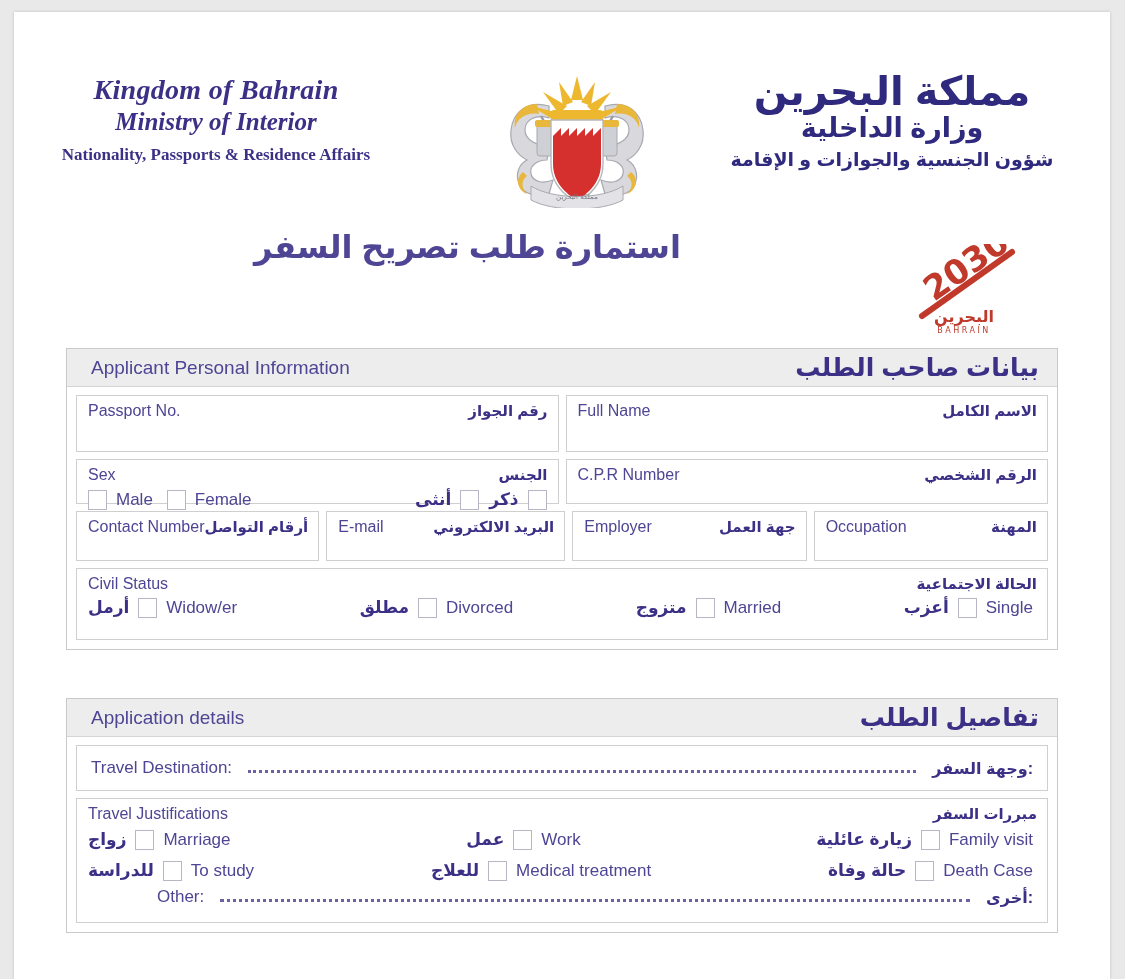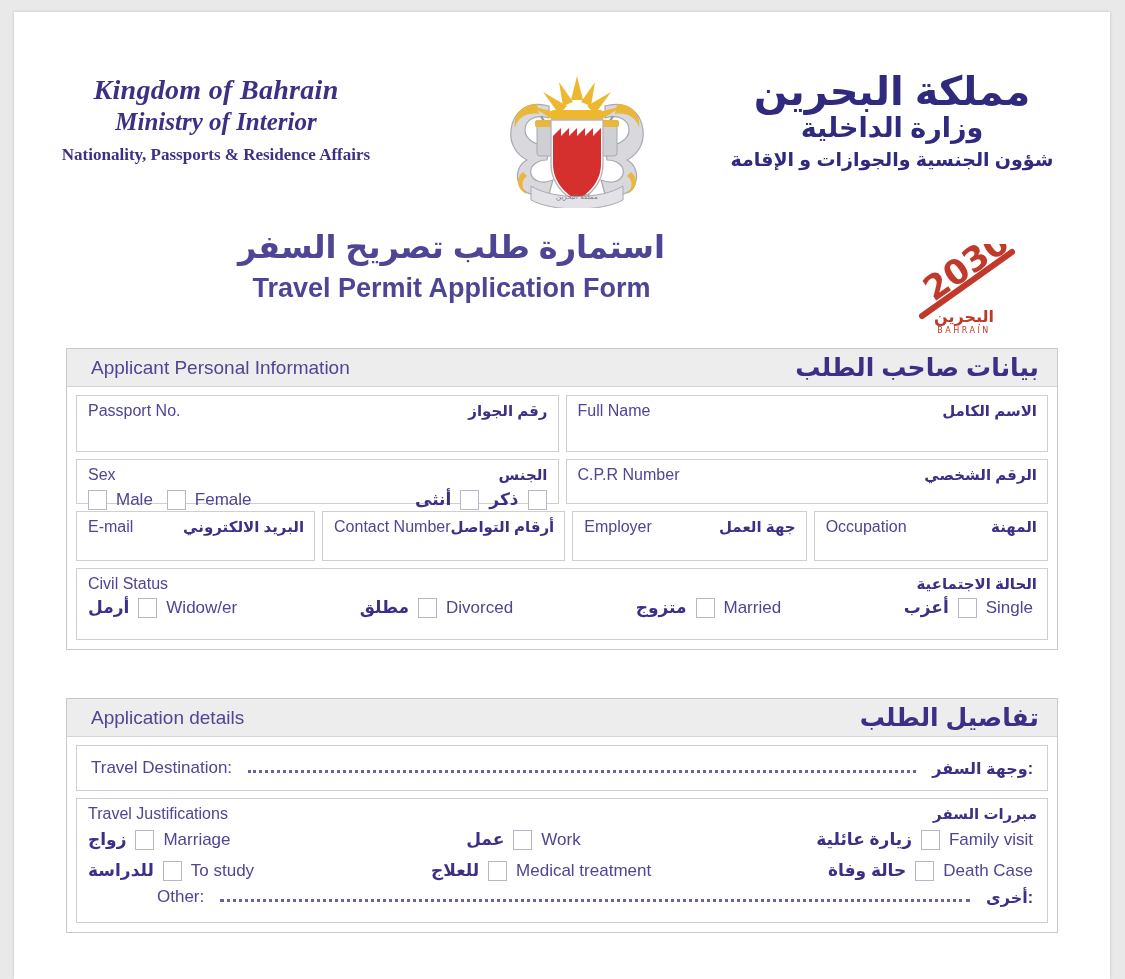--- a/index.html
+++ b/index.html
@@ -90,21 +90,21 @@
     position: absolute;
     left: 483px;
     top: 48px;
     width: 160px;
     height: 148px;
   }
 
   
   .title-block {
     position: absolute;
-    left: 0;
+    left: 16px;
     top: 215px;
     width: 875px;
     text-align: center;
     color: #4e4594;
   }
   .title-ar {
     font-size: 32px;
     font-weight: 600;
     direction: rtl;
     line-height: 1.3;
@@ -311,21 +311,20 @@
 
     <div class="hdr-ar">
       <div class="a1">مملكة البحرين</div>
       <div class="a2">وزارة الداخلية</div>
       <div class="a3">شؤون الجنسية والجوازات و الإقامة</div>
     </div>
   </div>
 
   <div class="title-block">
     <div class="title-ar">استمارة طلب تصريح السفر</div>
-    <div class="title-en">Travel Permit Application Form</div>
   </div>
 
   <div class="logo2030">
     <svg viewBox="0 0 140 92" width="140" height="92" aria-hidden="true">
       <path d="M28 72 L118 8" stroke="#C0392B" stroke-width="6" stroke-linecap="round" fill="none"></path>
       <text x="40" y="58" font-size="34" font-weight="bold" fill="#C0392B" font-family="DejaVu Sans, sans-serif" transform="rotate(-35 40 58)">2030</text>
       <text x="70" y="78" text-anchor="middle" font-size="16" font-weight="bold" fill="#C0392B" font-family="DejaVu Sans, sans-serif" direction="rtl">البحرين</text>
       <text x="70" y="89" text-anchor="middle" font-size="8" letter-spacing="2.5" fill="#C0392B" font-family="DejaVu Sans, sans-serif">BAHRAIN</text>
     </svg>
   </div>
@@ -385,28 +384,28 @@
           <div class="cell-labels">
             <span class="lbl-en">C.P.R Number</span>
             <span class="lbl-ar">الرقم الشخصي</span>
           </div>
         </div>
       </div>
 
       <div class="row">
         <div class="cell h-small" style="flex:1.02 1 0;">
           <div class="cell-labels">
+            <span class="lbl-en">Contact Number</span>
+            <span class="lbl-ar">أرقام التواصل</span>
+          </div>
+        </div>
+        <div class="cell h-small" style="flex:1.02 1 0;">
+          <div class="cell-labels">
             <span class="lbl-en">E-mail</span>
             <span class="lbl-ar">البريد الالكتروني</span>
-          </div>
-        </div>
-        <div class="cell h-small" style="flex:1.02 1 0;">
-          <div class="cell-labels">
-            <span class="lbl-en">Contact Number</span>
-            <span class="lbl-ar">أرقام التواصل</span>
           </div>
         </div>
         <div class="cell h-small" style="flex:1 1 0;">
           <div class="cell-labels">
             <span class="lbl-en">Employer</span>
             <span class="lbl-ar">جهة العمل</span>
           </div>
         </div>
         <div class="cell h-small" style="flex:1 1 0;">
           <div class="cell-labels">

